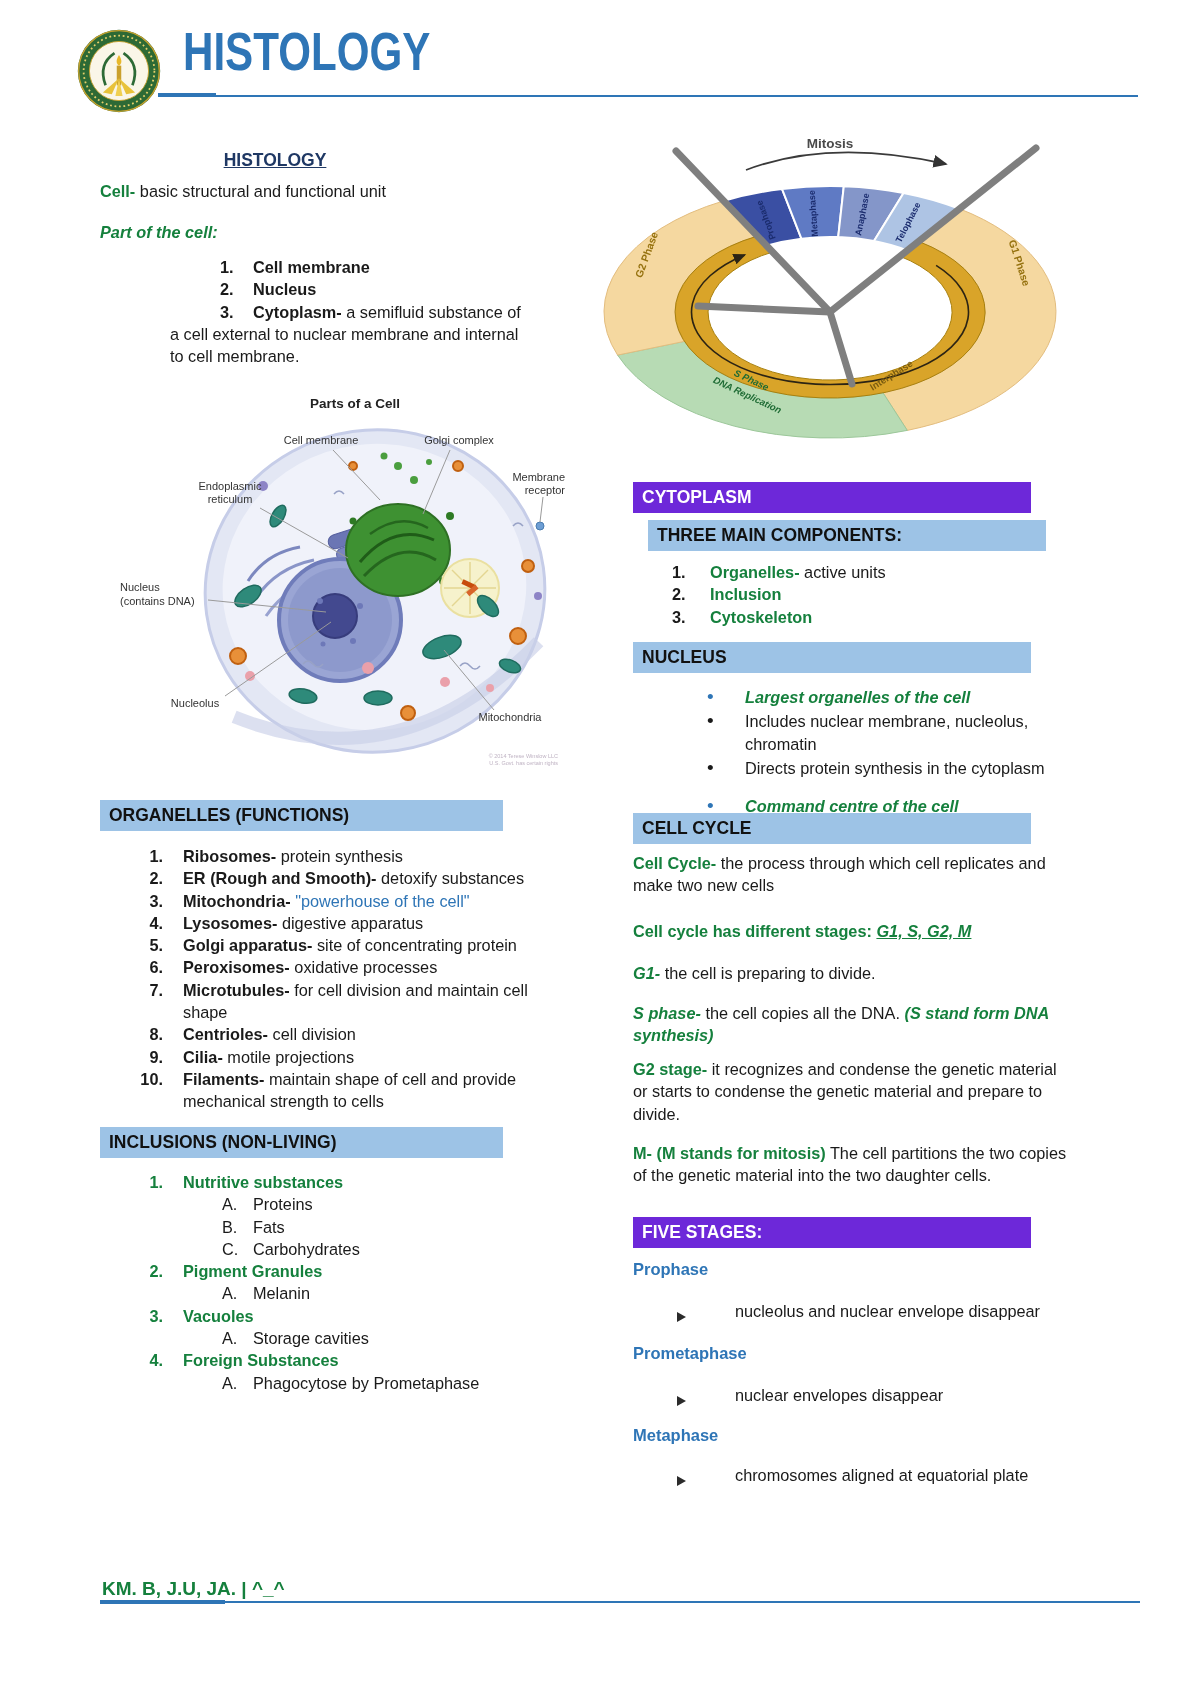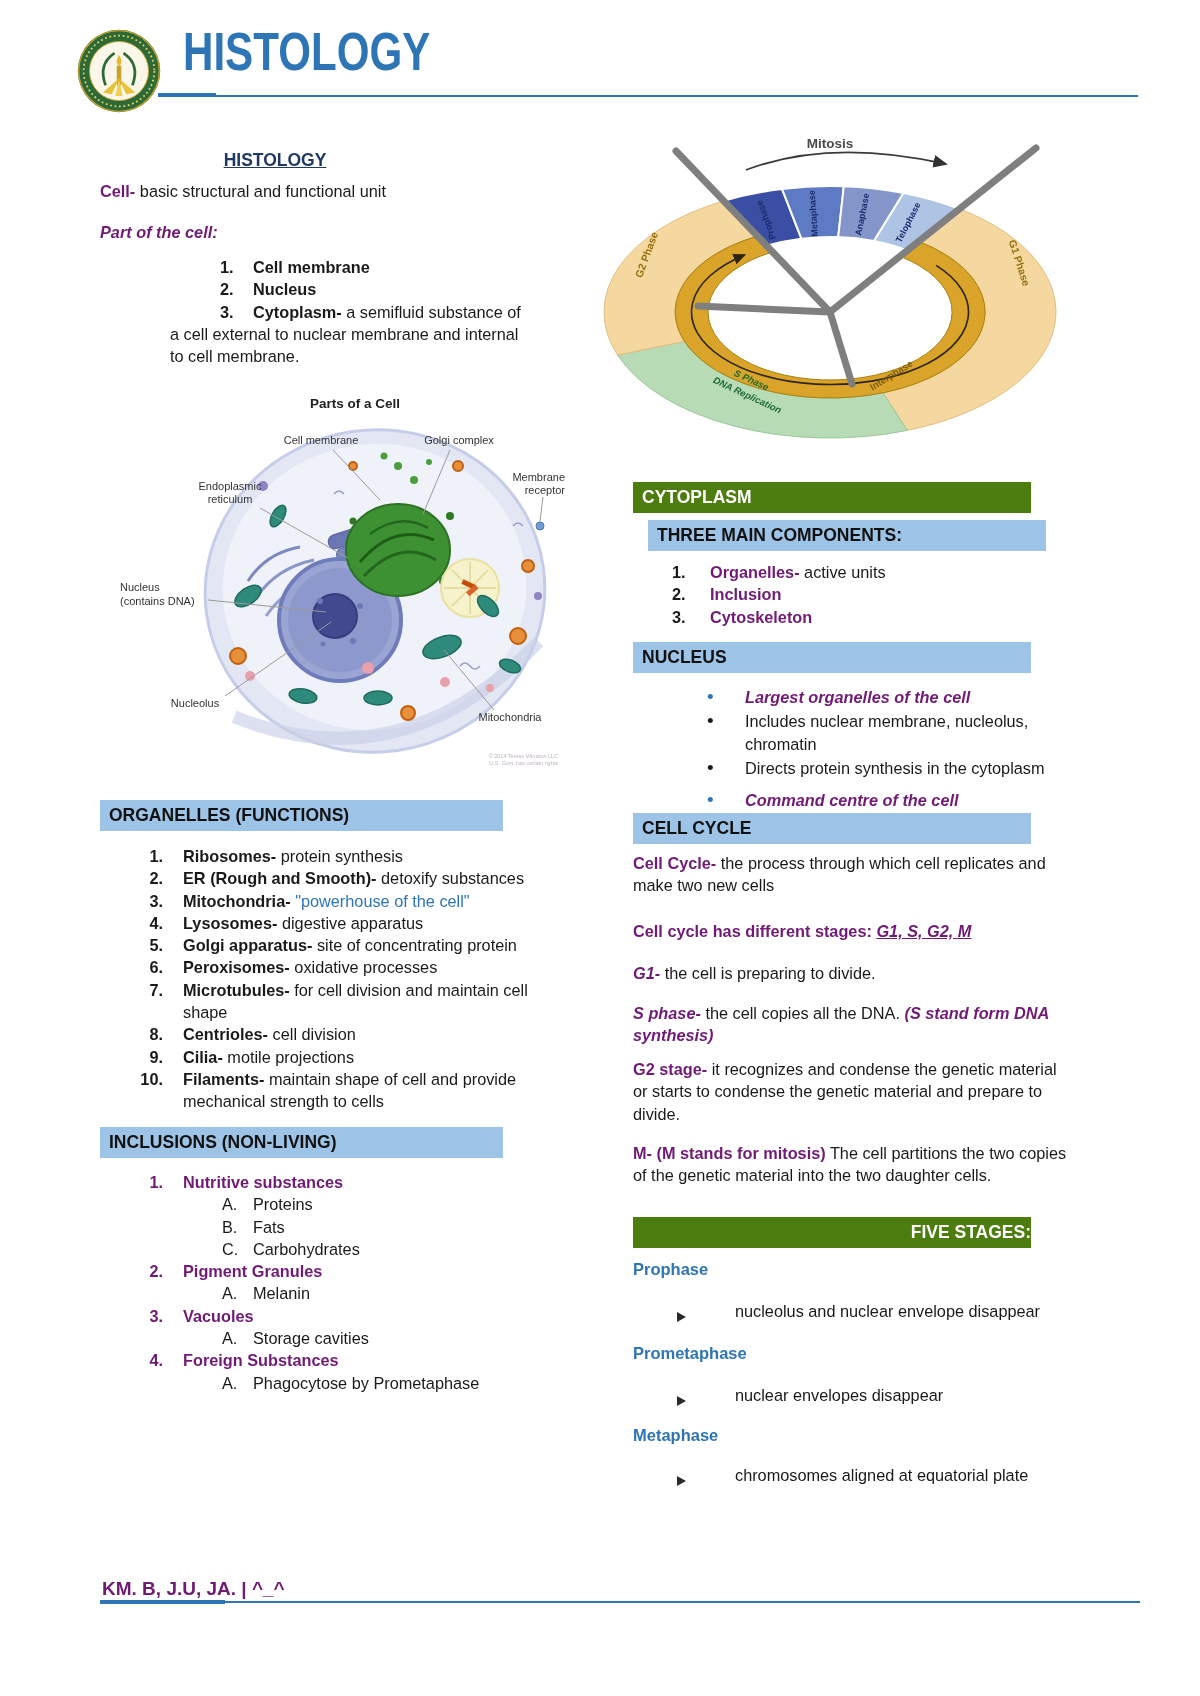--- a/index.html
+++ b/index.html
@@ -1,29 +1,29 @@
 <!DOCTYPE html>
 <html><head>
 <meta charset="utf-8">
 <style>
   html,body{margin:0;padding:0;background:#ffffff;}
   .page{position:relative;width:1200px;height:1696px;background:#fff;overflow:hidden;
         font-family:"Liberation Sans",sans-serif;color:#1a1a1a;font-size:16.3px;line-height:22.3px;padding-left:20px;}
   .abs{position:absolute;}
   .b{font-weight:bold;}
   .i{font-style:italic;}
-  .blue{color:#701a75;}
+  .blue{color:#15803d;}
   .navy{color:#1F3864;}
   .u{text-decoration:underline;}
   .doc-title{font-size:54px;font-weight:bold;color:#2E75B6;letter-spacing:0px;
              transform:scaleX(.78);transform-origin:left top;white-space:nowrap;}
   .hline{background:#2E75B6;}
   .bar{box-sizing:border-box;height:31px;font-weight:bold;font-size:17.5px;line-height:31px;padding-left:9px;}
   .bar-light{background:#9DC3E6;color:#111;}
-  .bar-dark{background:#4d7c0f;color:#ffffff;}
+  .bar-dark{background:#6d28d9;color:#ffffff;}
   .list li, .row{list-style:none;}
   ol,ul{margin:0;padding:0;}
   .row{display:flex;align-items:flex-start;}
   .pnum{display:inline-block;margin-left:50px;width:33px;font-weight:bold;}
   .onum{flex:0 0 30px;text-align:right;font-weight:bold;margin-right:20px;}
   .otxt{flex:1;}
   .org-list .row:nth-child(3) .desc{color:#2E75B6;}
   .sletter{flex:0 0 31px;margin-left:89px;}
   .rnum{flex:0 0 38px;margin-left:39px;font-weight:bold;}
   .ndot{flex:0 0 38px;margin-left:74px;}
@@ -349,21 +349,21 @@
 
   <div class="abs" style="left:633px;top:686px;width:440px;">
     <div class="row" style="margin-bottom:2px;">
         <span class="ndot blue-dot"></span>
         <span class="blue b i">Largest organelles of the cell</span>
       </div>
     <div class="row" style="margin-bottom:2px;">
         <span class="ndot"></span>
         <span style="width:330px;">Includes nuclear membrane, nucleolus, chromatin</span>
       </div>
-    <div class="row" style="margin-bottom:10px;">
+    <div class="row" style="margin-bottom:16px;">
         <span class="ndot"></span>
         <span>Directs protein synthesis in the cytoplasm</span>
       </div>
     <div class="row">
         <span class="ndot blue-dot"></span>
         <span class="blue b i">Command centre of the cell</span>
       </div>
   </div>
 
   <div class="abs bar bar-light" style="left:633px;top:813px;width:398px;">CELL CYCLE</div>
@@ -380,21 +380,21 @@
   <p class="abs para" style="left:633px;top:1002px;margin:0;">
     <span class="blue b i">S phase-</span><span> the cell copies all the DNA. </span><span class="blue b i">(S stand form DNA synthesis)</span>
   </p>
   <p class="abs para" style="left:633px;top:1058px;margin:0;">
     <span class="blue b">G2 stage-</span><span> it recognizes and condense the genetic material or starts to condense the genetic material and prepare to divide.</span>
   </p>
   <p class="abs para" style="left:633px;top:1142px;margin:0;">
     <span class="blue b">M- (M stands for mitosis)</span><span> The cell partitions the two copies of the genetic material into the two daughter cells.</span>
   </p>
 
-  <div class="abs bar bar-dark" style="left:633px;top:1217px;width:398px;text-align:right;">FIVE STAGES:</div>
+  <div class="abs bar bar-dark" style="left:633px;top:1217px;width:398px;">FIVE STAGES:</div>
 
   <div class="abs stage-h" style="left:633px;top:1258px;">Prophase</div>
   <div class="abs row" style="left:633px;top:1300px;width:440px;">
     <span class="tri"></span>
       <span>nucleolus and nuclear envelope disappear</span>
   </div>
 
   <div class="abs stage-h" style="left:633px;top:1342px;">Prometaphase</div>
   <div class="abs row" style="left:633px;top:1384px;width:440px;">
     <span class="tri"></span>

